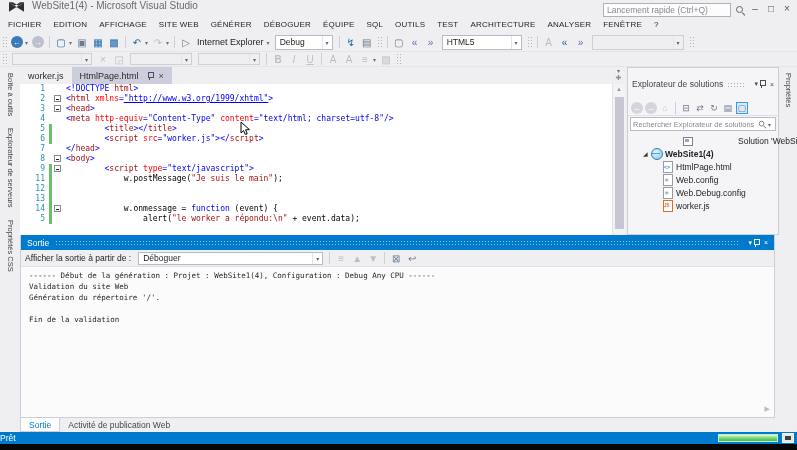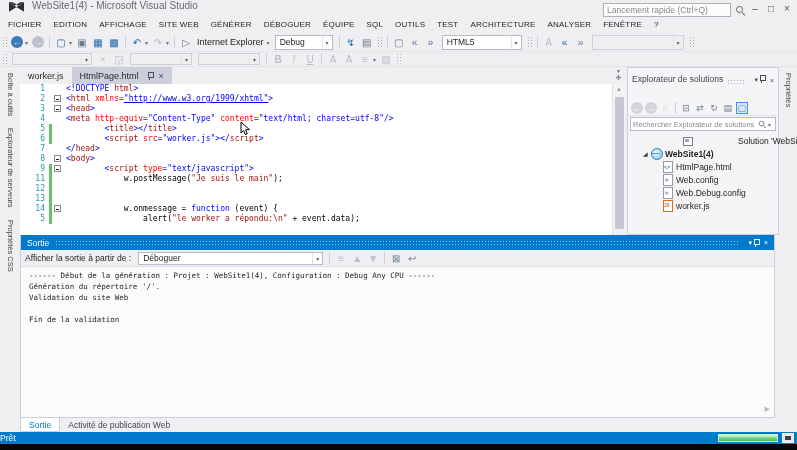--- a/index.html
+++ b/index.html
@@ -78,21 +78,21 @@
   .codetxt{padding-left:2px;color:#000}
   .c-b{color:#0000FF}.c-m{color:#A31515}.c-r{color:#FF0000}
   .c-u{color:#0000FF;text-decoration:underline}.c-s{color:#A31515}.c-k{color:#000}
   .ed-ctl{left:612px;top:67px;width:13px;height:17px;display:flex;flex-direction:column;align-items:center;font-size:6px;color:#707078}
   .vscroll{left:612px;top:84px;width:13px;height:151px;background:#F3F3F6;border-left:1px solid #E2E2E8}
   .vscroll .arrow{display:block;text-align:center;font-size:6px;color:#9396A3;height:10px;line-height:10px}
   .vthumb{position:absolute;left:2px;top:13px;width:9px;height:132px;background:#C6C7D2}
 
   
   .solexp{left:627px;top:67px;width:152px;height:168px;background:#F5F5F8;border:1px solid #CCCEDB}
-  .se-header{height:15px;display:flex;align-items:flex-end;padding:16px 4px}
+  .se-header{height:15px;display:flex;align-items:center;padding:16px 4px}
   .se-title{font-size:8.5px;color:#424249;white-space:nowrap}
   .se-dots{flex:1;height:5px;margin:0 4px;
     background-image:radial-gradient(#A8ACBC 0.6px,transparent 0.8px);background-size:3px 3px}
   .hicon{font-size:7px;color:#4A4A52;margin-left:4px}
   .se-toolbar{height:16px;display:flex;align-items:center;padding:0 2px;border-bottom:1px solid #E0E0E6}
   .se-toolbar .tbi{width:12px;height:12px;font-size:9px}
   .se-search{height:14px;margin:1px 2px;background:#fff;border:1px solid #B7BBC6;display:flex;align-items:center;padding:0 2px}
   .se-search-text{font-size:7.5px;color:#8A8A90;white-space:nowrap;overflow:hidden;flex:1}
   .se-search .caret{margin-left:1px}
   .tree{padding-top:2px}
@@ -383,22 +383,22 @@
           <span class="tbi disabled">≡</span>
           <span class="tbi disabled">▲</span>
           <span class="tbi disabled">▼</span>
           <span class="sep"></span>
           <span class="tbi gray">⊠</span>
           <span class="tbi gray">↩</span>
         </span>
     </div>
     <div class="out-content" id="out-content">
         <div class="out-line">------ Début de la génération : Projet : WebSite1(4), Configuration : Debug Any CPU ------</div>
+        <div class="out-line">Validation du site Web</div>
         <div class="out-line">Génération du répertoire '/'.</div>
-        <div class="out-line">Validation du site Web</div>
         <div class="out-line"> </div>
         <div class="out-line">Fin de la validation</div>
       </div>
     <span class="out-corner">▶</span>
   </div>
 
   <div class="bottom-tabs abs" id="bottom-tabs">
       <div class="btab active">Sortie</div>
       <div class="btab">Activité de publication Web</div>
     </div>

